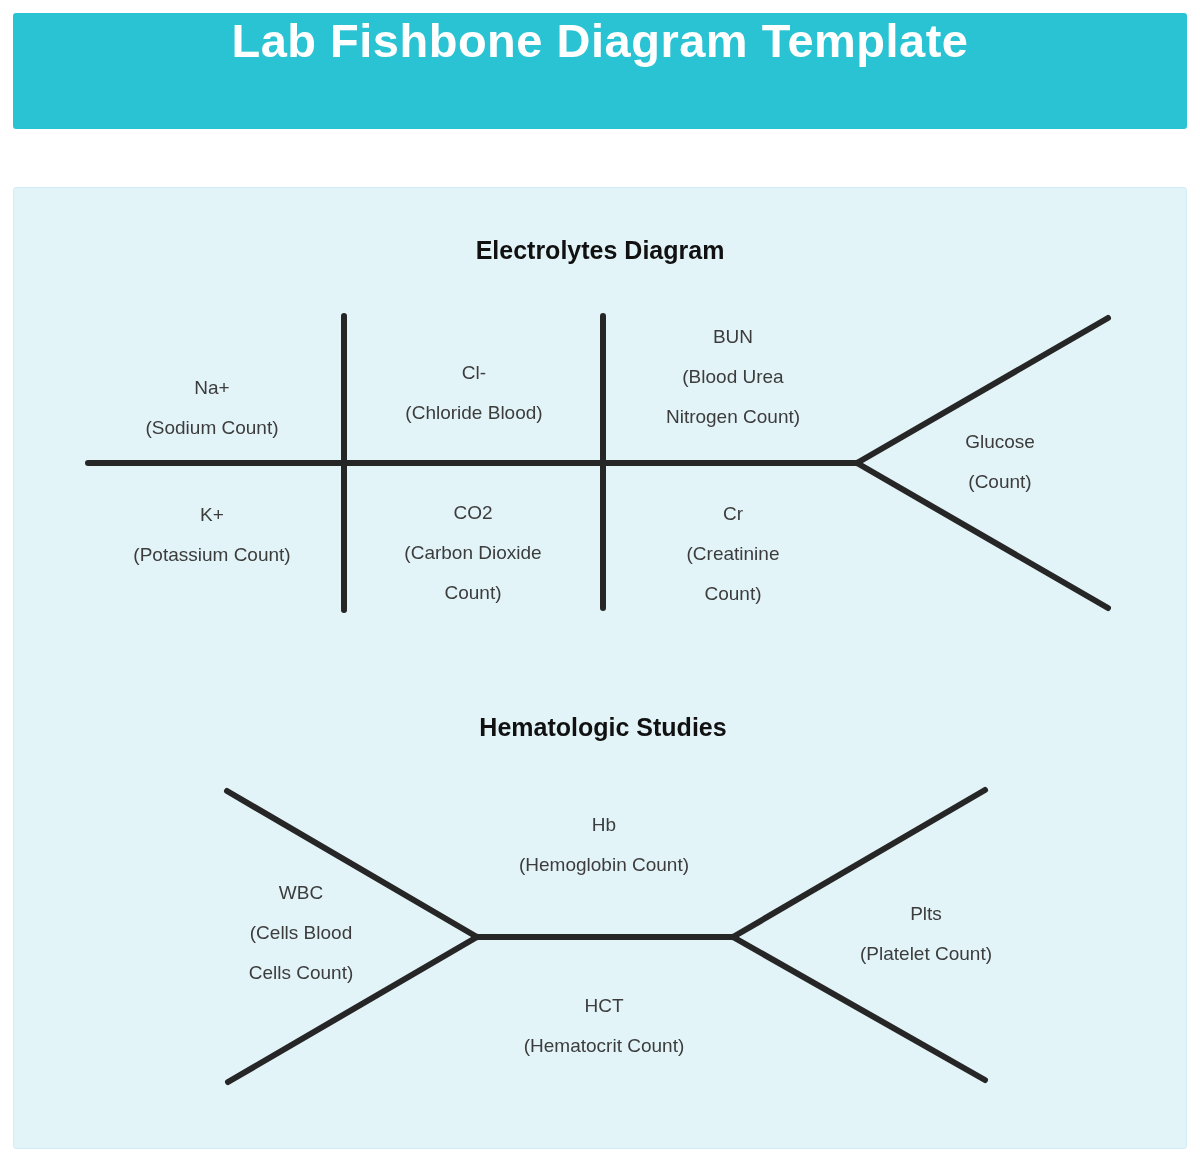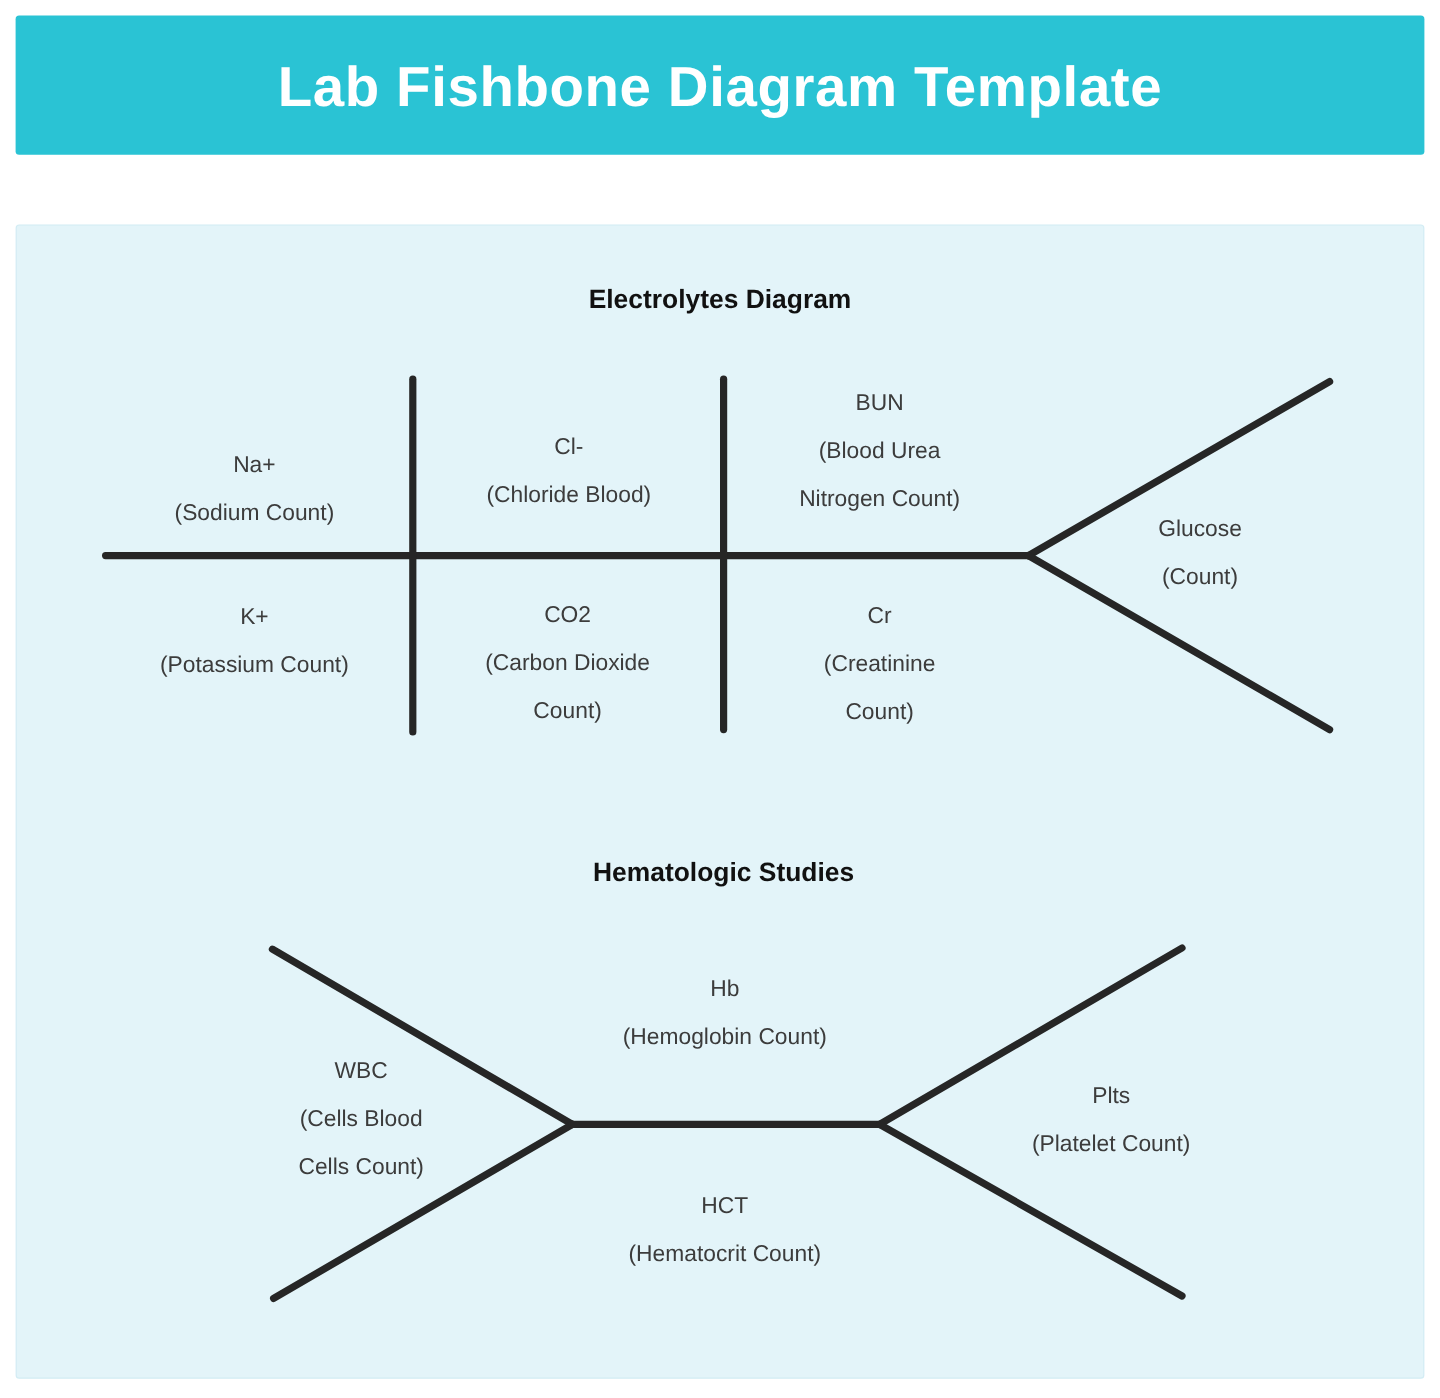--- a/index.html
+++ b/index.html
@@ -22,21 +22,21 @@
     font-family: "Liberation Sans", "DejaVu Sans", sans-serif;
     overflow: hidden;
   }
   .header-banner {
     position: absolute;
     left: 13px; top: 13px;
     width: 1174px; height: 116px;
     background: var(--header-bg);
     border-radius: 3px;
     display: flex;
-    align-items: center;
+    align-items: flex-start;
     justify-content: center;
   }
   .header-title {
     color: var(--header-text);
     font-size: 47px;
     font-weight: bold;
     letter-spacing: 0.5px;
     white-space: nowrap;
   }
   .diagram-panel {
@@ -56,21 +56,21 @@
   .bones path {
     stroke: var(--line-color);
     stroke-width: 6;
     fill: none;
     stroke-linecap: round;
     stroke-linejoin: round;
   }
   .section-title {
     position: absolute;
     transform: translate(-50%, -50%);
-    font-size: 22px;
+    font-size: 25px;
     font-weight: bold;
     color: var(--title-text);
     white-space: nowrap;
   }
   .bone-label {
     position: absolute;
     transform: translate(-50%, -50%);
     text-align: center;
     font-size: 19px;
     line-height: 40px;

